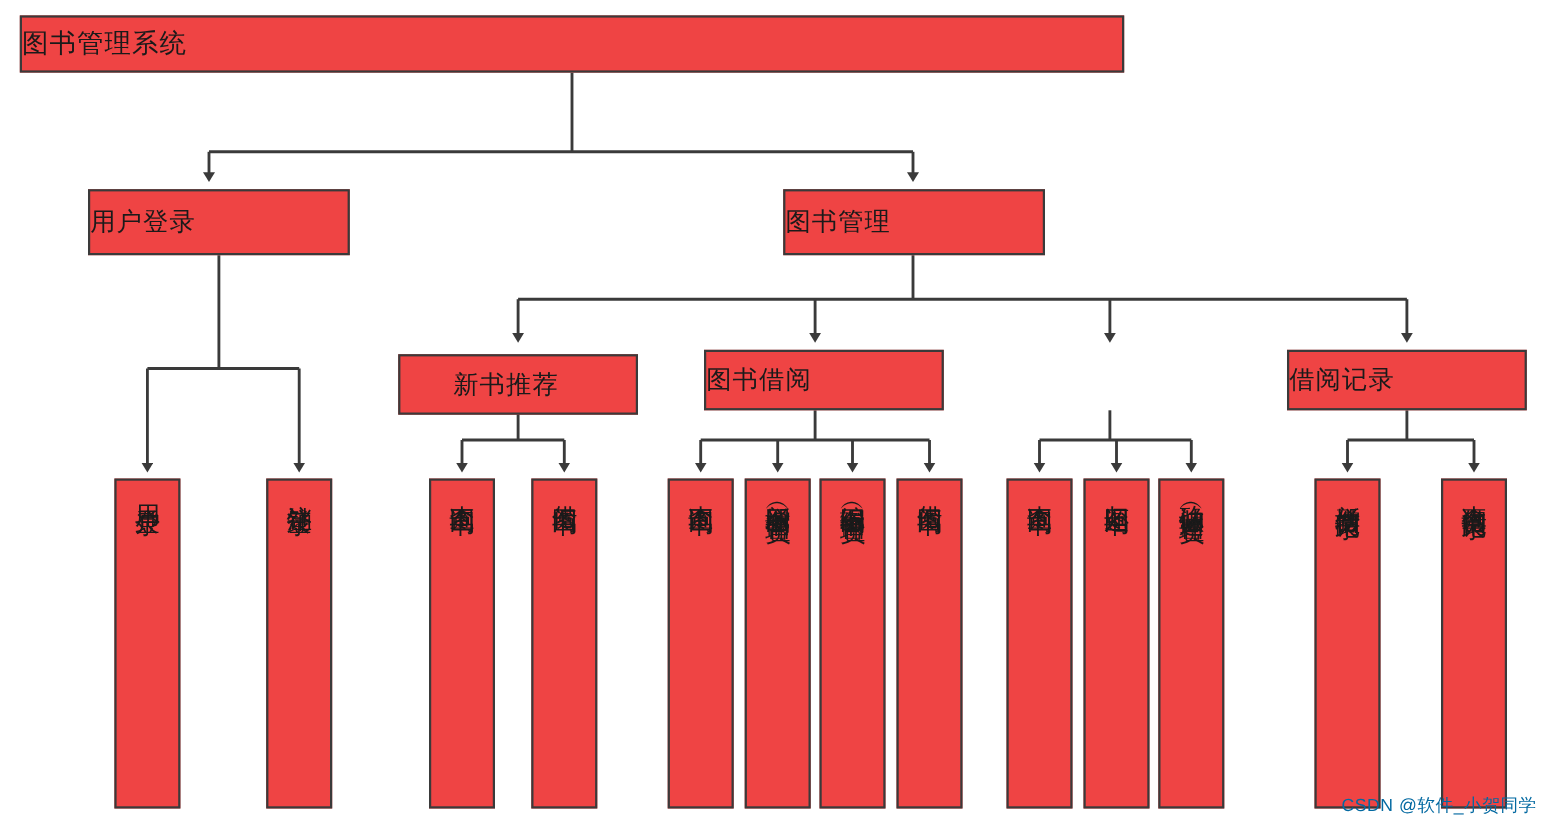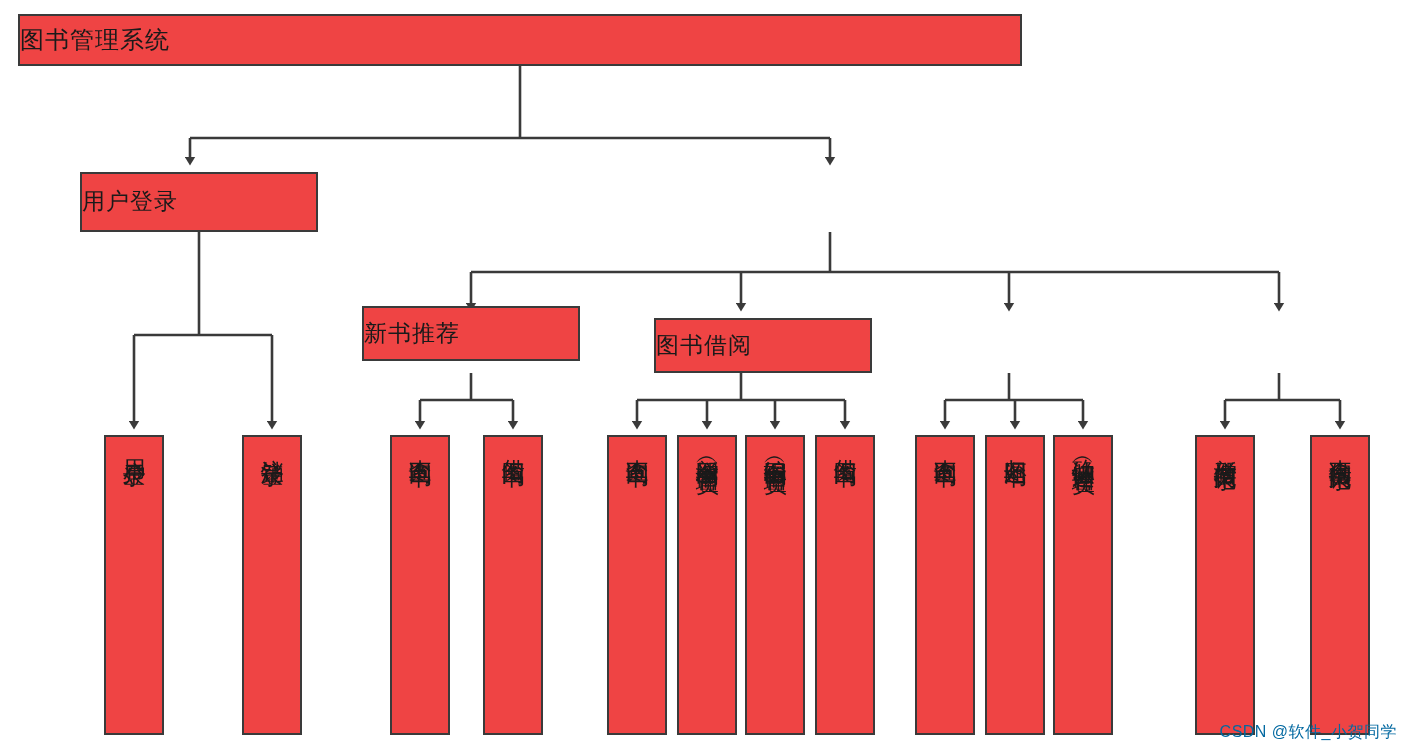--- a/index.html
+++ b/index.html
@@ -123,26 +123,32 @@
     </g>
   </svg>
 
   <div class="node horiz" id="root-node" style="left:18px; top:14px; width:1004px; height:52px;">
     <span>图书管理系统</span>
   </div>
 
   <div class="node horiz" style="left:80px; top:172px; width:238px; height:60px;">
     <span>用户登录</span>
   </div>
+  <div class="node horiz" style="left:712px; top:172px; width:238px; height:60px;">
+    <span>图书管理</span>
+  </div>
 
-  <div class="node horiz" style="left:362px; top:306px; width:218px; height:55px;">
+  <div class="node horiz" style="left:362px; top:322px; width:218px; height:55px;padding-left:48px;">
     <span>新书推荐</span>
   </div>
-  <div class="node horiz" style="left:654px; top:318px; width:218px; height:55px;">
+  <div class="node horiz" style="left:640px; top:318px; width:218px; height:55px;">
     <span>图书借阅</span>
+  </div>
+  <div class="node horiz" style="left:1170px; top:318px; width:218px; height:55px;">
+    <span>借阅记录</span>
   </div>
 
   <div class="node vert" style="left:104px; top:435px; width:60px; height:300px;">
     <span class="vtext">用户登录</span>
   </div>
   <div class="node vert" style="left:242px; top:435px; width:60px; height:300px;">
     <span class="vtext">注销登录</span>
   </div>
 
   <div class="node vert" style="left:390px; top:435px; width:60px; height:300px;">

